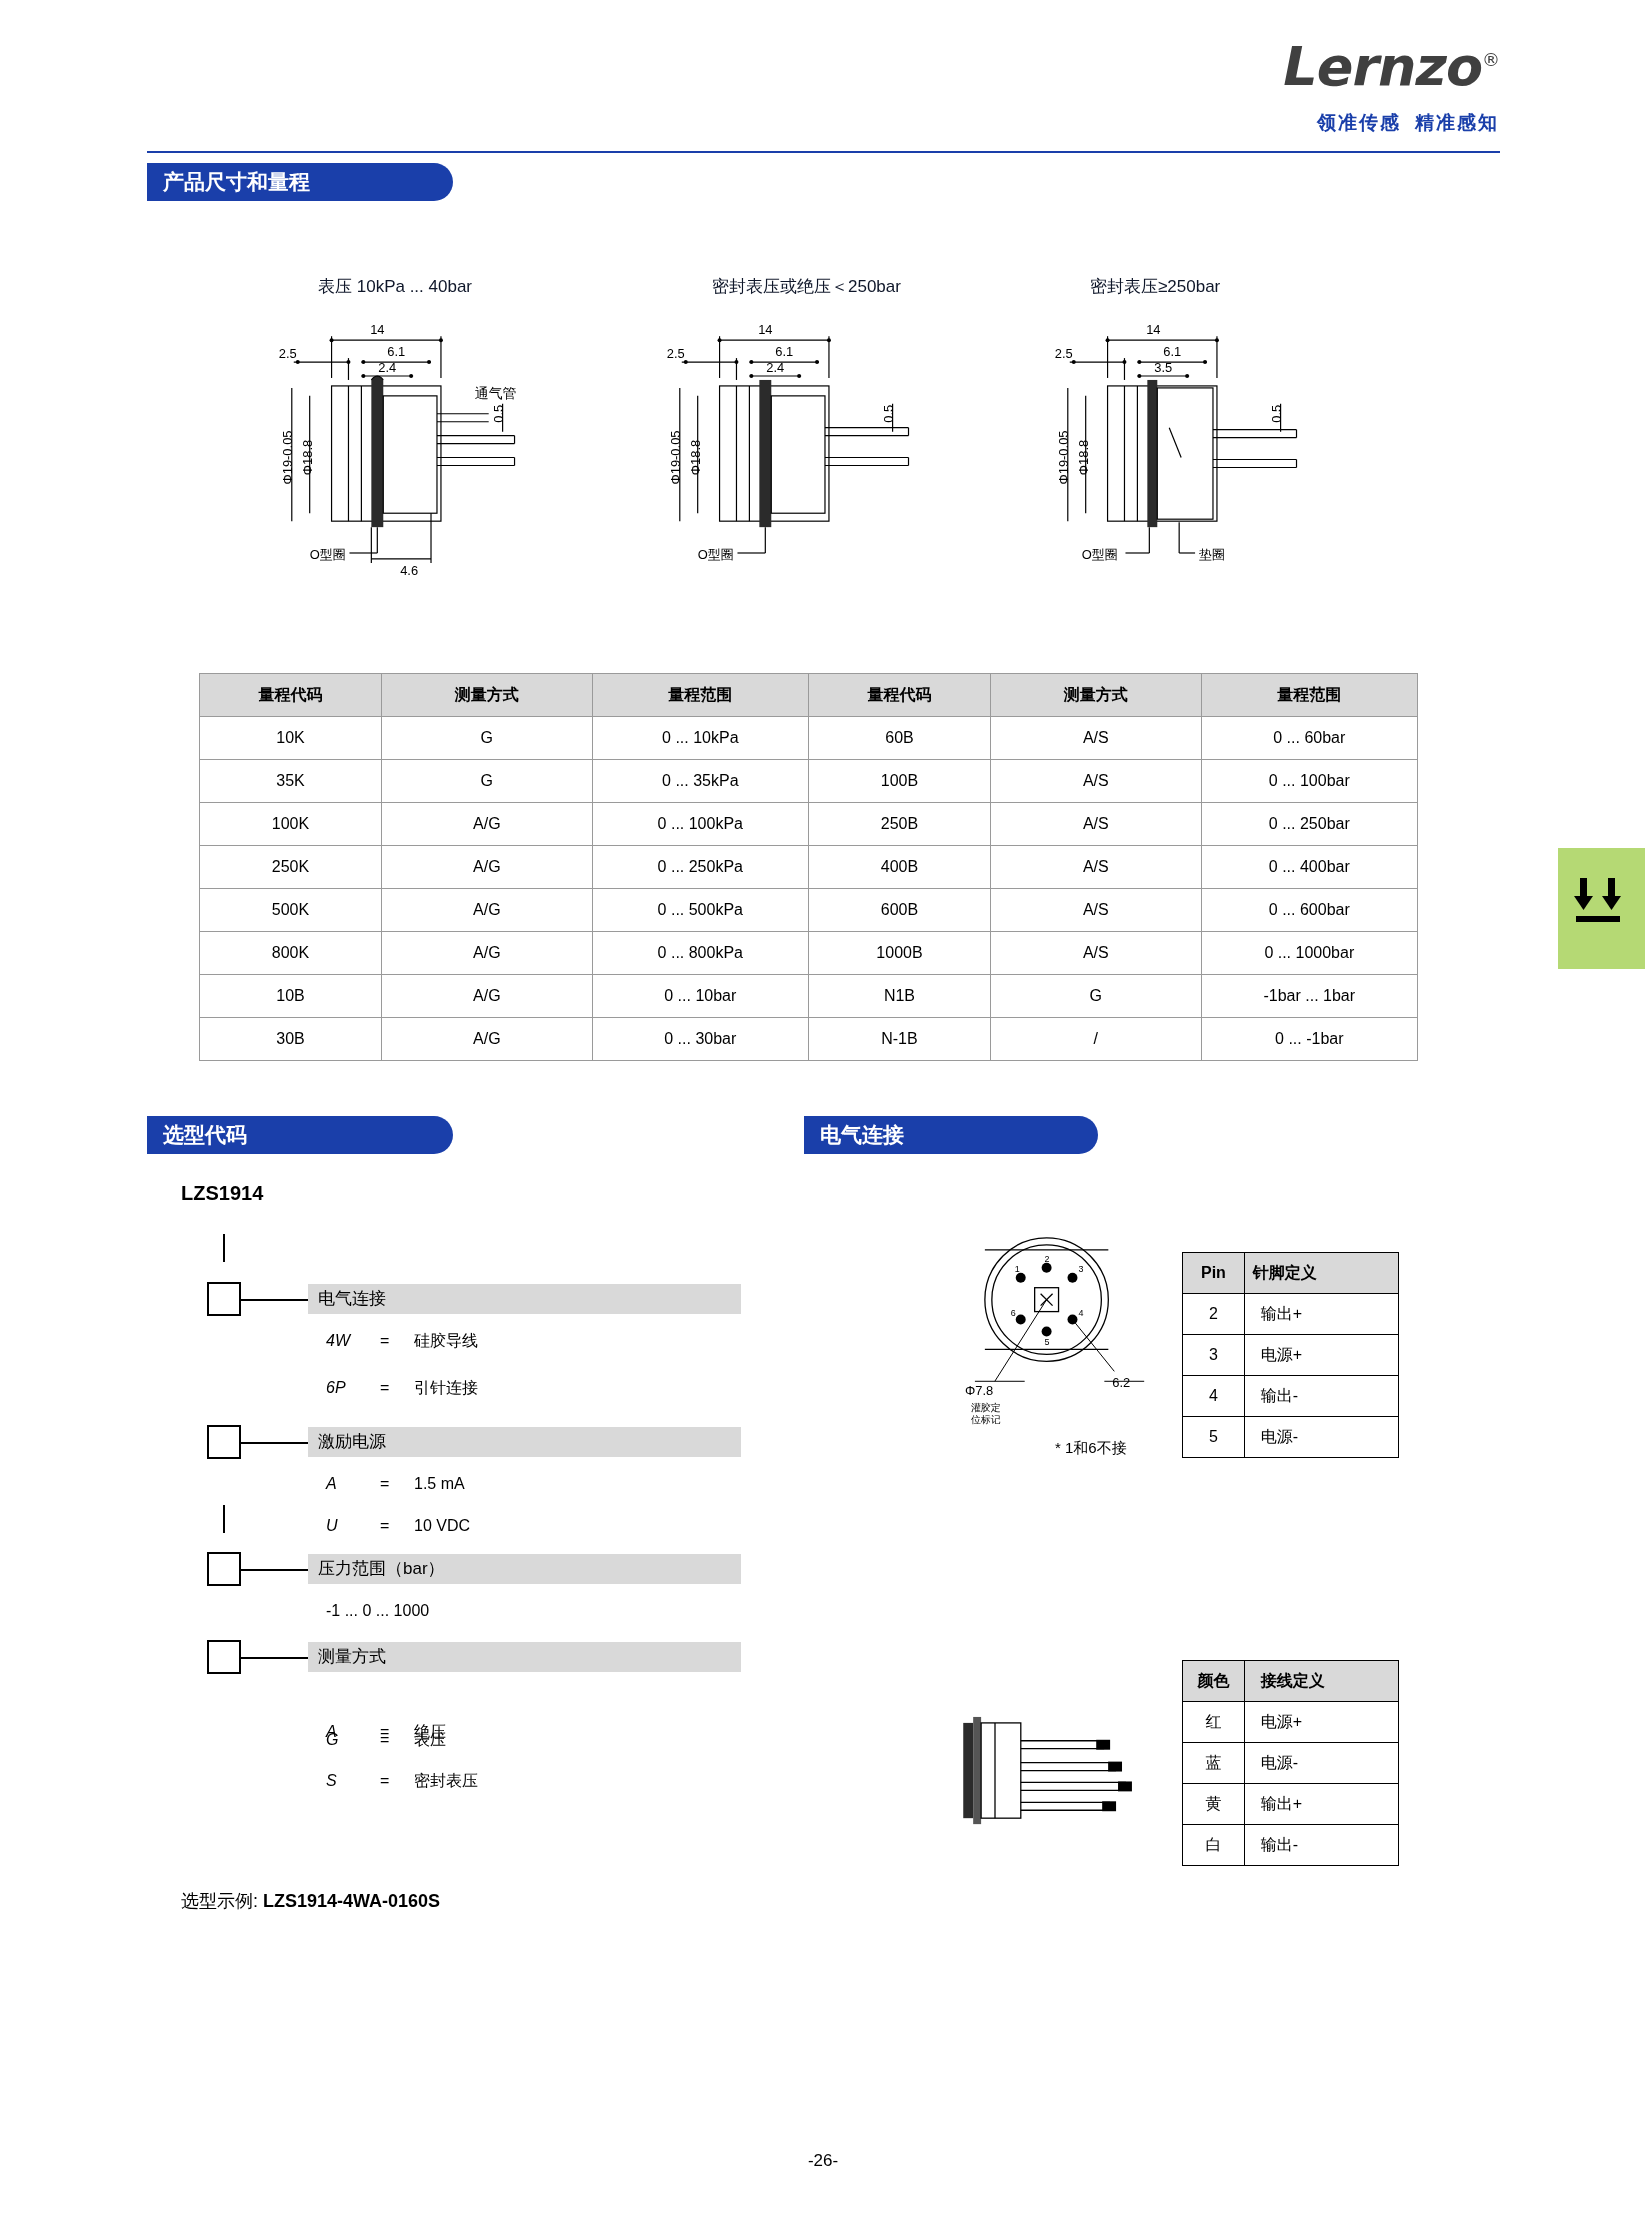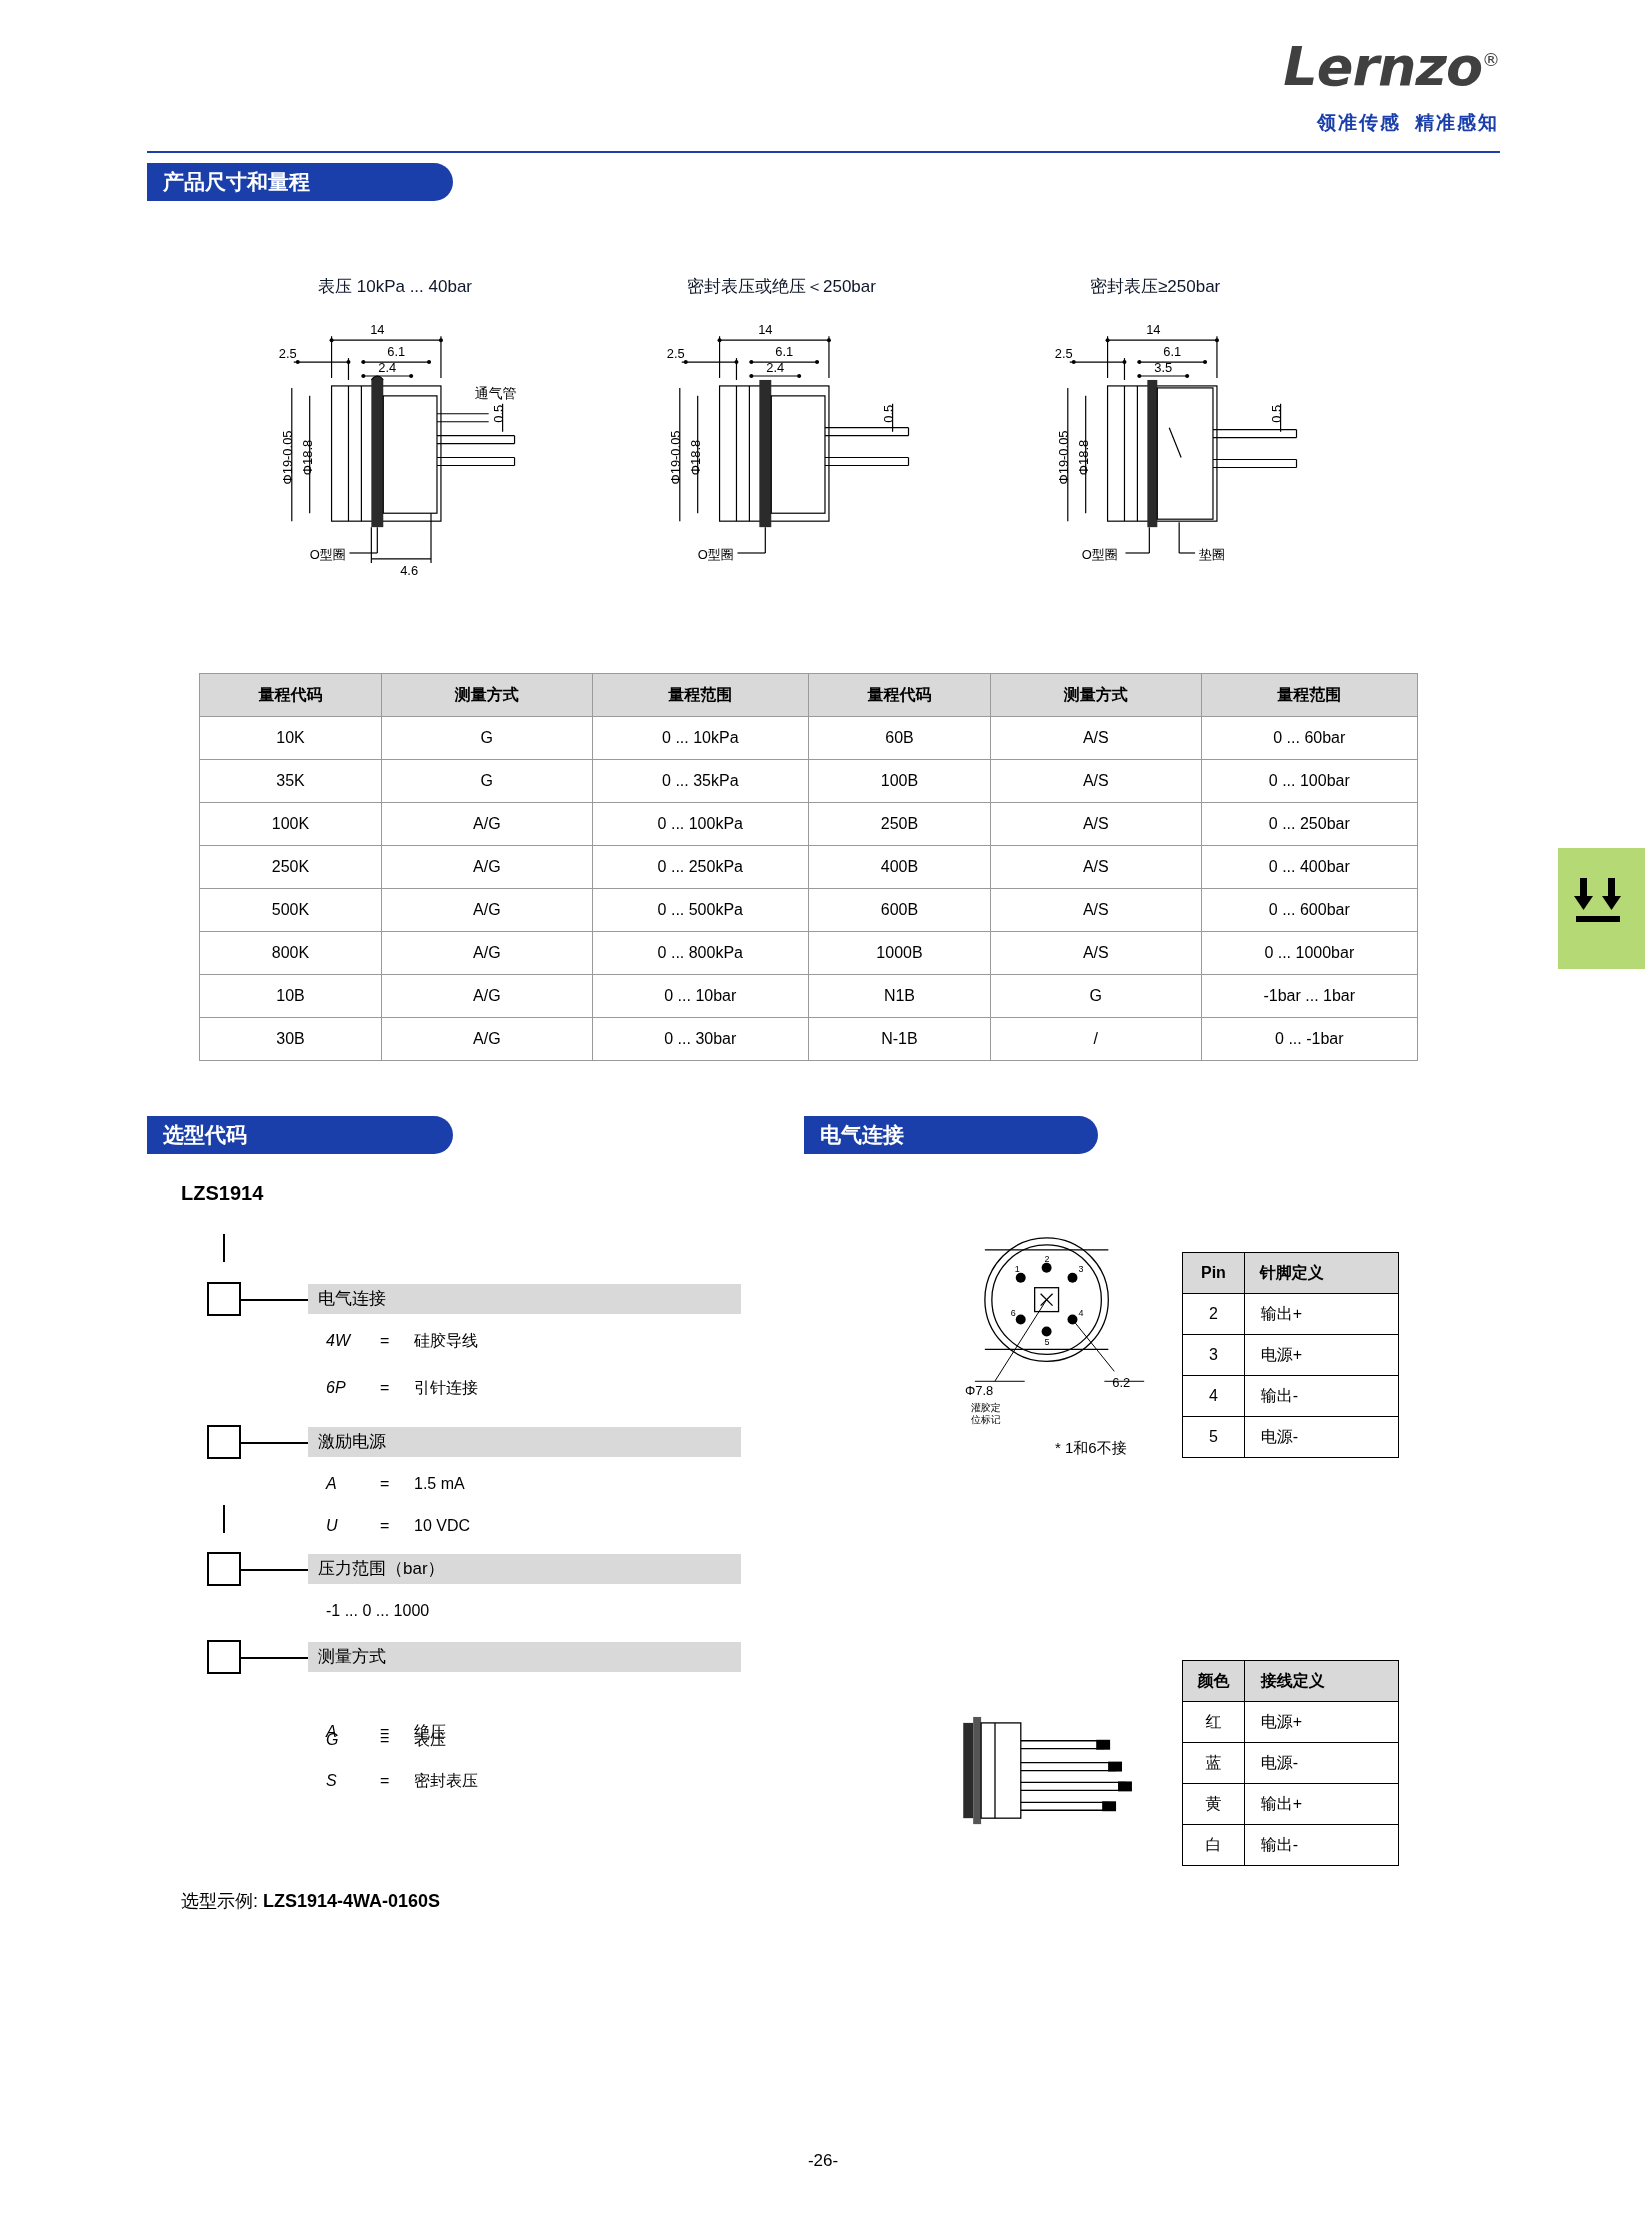--- a/index.html
+++ b/index.html
@@ -80,21 +80,21 @@
   .banner-3 { left: 804px; top: 1116px; width: 294px; }
 
   
   .drawing-caption {
     position: absolute;
     font-size: 17px;
     color: #0f172a;
     white-space: nowrap;
   }
   .cap-1 { left: 318px; top: 275px; }
-  .cap-2 { left: 687px; top: 275px; }
+  .cap-2 { left: 712px; top: 275px; }
   .cap-3 { left: 1090px; top: 275px; }
 
   .drawing {
     position: absolute;
     top: 318px;
     width: 358px;
     height: 289px;
   }
   .d1 { left: 254px; }
   .d2 { left: 642px; }
@@ -217,21 +217,21 @@
   .pin-table th, .pin-table td {
     border: 1px solid #000;
     height: 40px;
     padding: 0 8px;
     text-align: center;
   }
   .pin-table th { background: #d9d9d9; font-weight: bold; }
   .pin-table col.p1 { width: 62px; }
   .pin-table col.p2 { width: 155px; }
   .pin-table td.l { text-align: left; padding-left: 16px; }
-  .pin-table th.l { text-align: left; padding-left: 15px; }
+  .pin-table th.l { text-align: left; padding-left: 8px; }
 
   .pin-note {
     position: absolute;
     left: 1055px;
     top: 1439px;
     font-size: 15px;
     white-space: nowrap;
   }
 
   .color-table {

